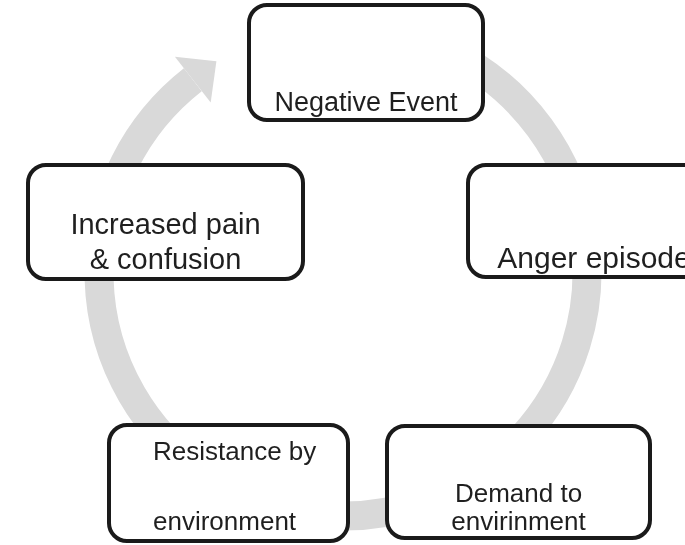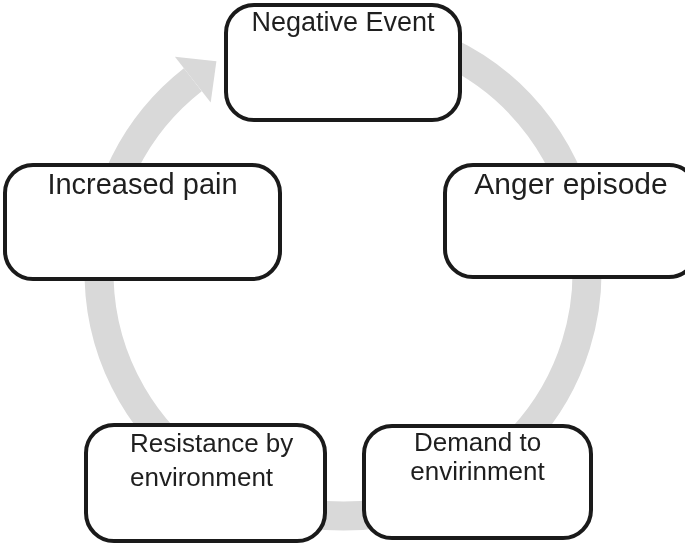--- a/index.html
+++ b/index.html
@@ -28,49 +28,51 @@
   }
   .arrow-head {
     fill: var(--ring, #d9d9d9);
     stroke: none;
   }
   .node {
     position: absolute;
     box-sizing: border-box;
     background: var(--box-fill, #ffffff);
     border: 4.5px solid var(--box-border, #1a1a1a);
-    border-radius: 30px;
+    border-radius: 20px;
     display: flex;
     flex-direction: column;
     align-items: center;
-    justify-content: flex-start;
+    justify-content: flex-end;
     text-align: center;
+    margin-left: 23px;
   }
   .node .line {
     display: block;
     white-space: nowrap;
   }
   .node-top {
     left: 224px; top: 3px; width: 238px; height: 119px;
     font-size: 27px; line-height: 1.15;
   }
   .node-right {
     left: 443px; top: 163px; width: 256px; height: 116px;
     font-size: 30px; line-height: 1.15;
   }
   .node-bottom-right {
-    left: 362px; top: 424px; width: 231px; height: 116px;
+    left: 362px; top: 424px; width: 267px; height: 116px;
     font-size: 26px; line-height: 1.1;
   }
   .node-bottom-left {
     left: 84px; top: 423px; width: 243px; height: 120px;
     font-size: 26px; line-height: 1.3;
     align-items: flex-start;
     text-align: left;
     padding-left: 42px;
+    gap: 36px;
   }
   .node-left {
     left: 3px; top: 163px; width: 279px; height: 118px;
     font-size: 29px; line-height: 1.2;
   }
 </style>
 </head>
 <body>
 
 <div class="stage">
@@ -93,15 +95,16 @@
     <span class="line">envirinment</span>
   </div>
 
   <div class="node node-bottom-left">
     <span class="line">Resistance by</span>
     <span class="line">environment</span>
   </div>
 
   <div class="node node-left">
     <span class="line">Increased pain</span>
+    <span class="line">&amp; confusion</span>
   </div>
 
 </div>
 
 </body></html>

